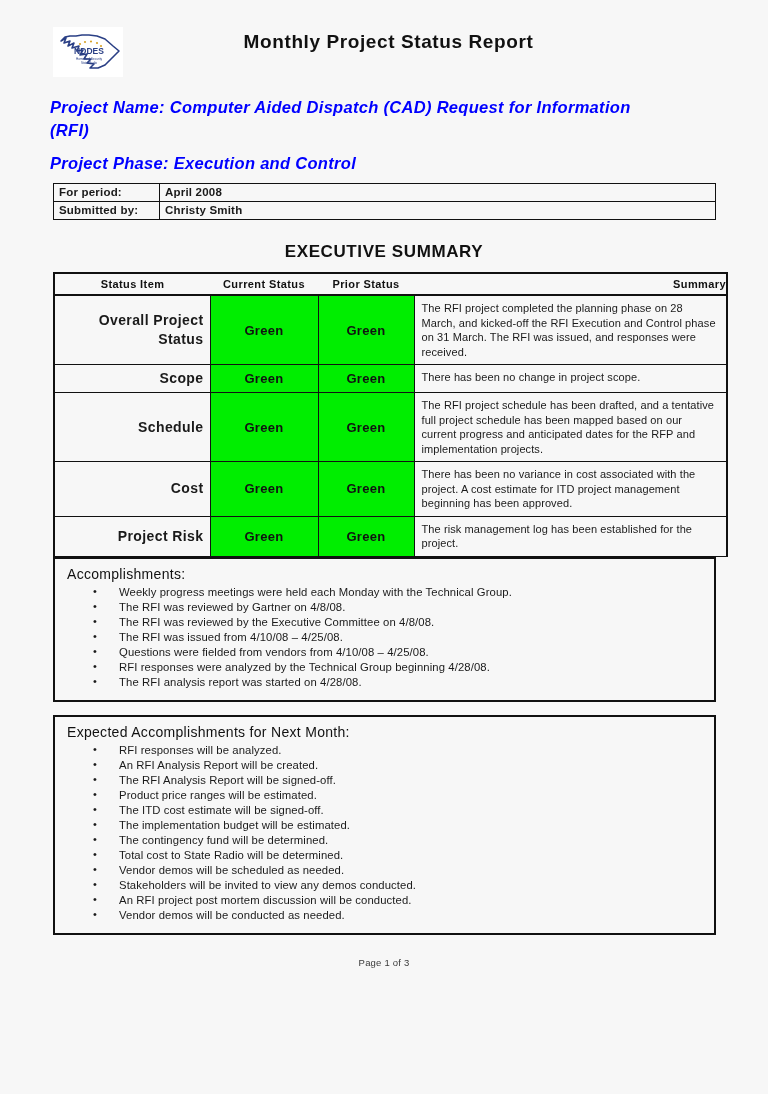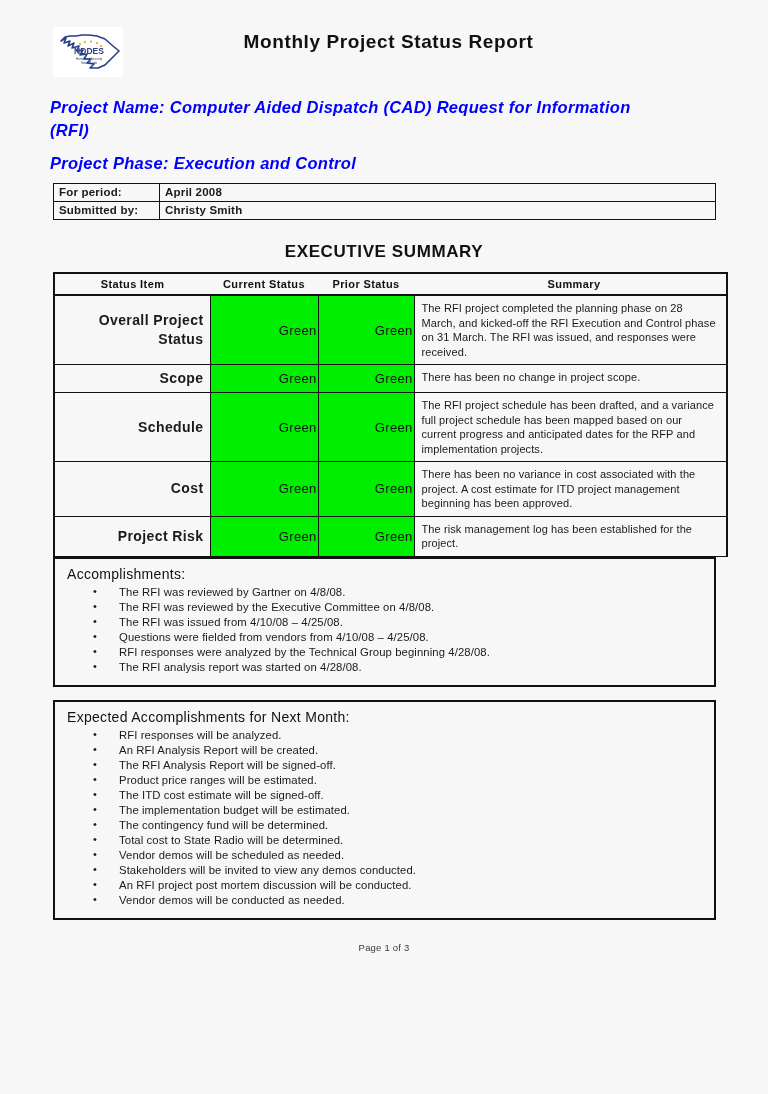--- a/index.html
+++ b/index.html
@@ -120,43 +120,43 @@
     text-align: center;
     border: none;
     border-top: 2.5px solid #111;
     border-bottom: 2.5px solid #111;
     background: #f7f7f7;
     color: #111;
   }
   .status-table th.c-item { width: 155px; }
   .status-table th.c-cur  { width: 108px; }
   .status-table th.c-pri  { width: 96px; }
-  .status-table th.c-sum  { width: 304px; text-align: center; padding-left: 8px; }
+  .status-table th.c-sum  { width: 304px; text-align: right; padding-left: 8px; }
   .status-table th.c-item { border-left: 2.5px solid #111; }
   .status-table th.c-sum  { border-right: 2.5px solid #111; }
 
   .status-table td {
     border: 1.4px solid #111;
     vertical-align: middle;
     background: #f7f7f7;
   }
   .status-table tr.row td { border-top: 1.6px solid #111; border-bottom: 1.6px solid #111; }
   .status-table td.item {
     text-align: right;
     font-size: 14px;
     font-weight: bold;
     letter-spacing: 0.4px;
     line-height: 19px;
     border-left: 2.5px solid #111;
     padding: 4px 6px;
   }
   .status-table td.stat {
-    text-align: right;
+    text-align: center;
     font-size: 13px;
-    font-weight: normal;
+    font-weight: bold;
     letter-spacing: 0.3px;
     color: #111;
   }
   .status-table td.sum {
     font-size: 11px;
     line-height: 14.5px;
     padding: 5px 7px 5px 7px;
     vertical-align: top;
     text-align: left;
     border-right: 2.5px solid #111;
@@ -277,40 +277,41 @@
       <tr class="row">
         <td class="item">Scope</td>
         <td class="stat" style="background-color: rgb(0, 238, 0);">Green</td>
         <td class="stat" style="background-color: rgb(0, 238, 0);">Green</td>
         <td class="sum">There has been no change in project scope.</td>
       </tr>
       <tr class="row">
         <td class="item">Schedule</td>
         <td class="stat" style="background-color: rgb(0, 238, 0);">Green</td>
         <td class="stat" style="background-color: rgb(0, 238, 0);">Green</td>
-        <td class="sum">The RFI project schedule has been drafted, and a variance full project schedule has been mapped based on our current progress and anticipated dates for the RFP and implementation projects.</td>
+        <td class="sum">The RFI project schedule has been drafted, and a tentative full project schedule has been mapped based on our current progress and anticipated dates for the RFP and implementation projects.</td>
       </tr>
       <tr class="row">
         <td class="item">Cost</td>
         <td class="stat" style="background-color: rgb(0, 238, 0);">Green</td>
         <td class="stat" style="background-color: rgb(0, 238, 0);">Green</td>
         <td class="sum">There has been no variance in cost associated with the project.  A cost estimate for ITD project management beginning has been approved.</td>
       </tr>
       <tr class="row">
         <td class="item">Project Risk</td>
         <td class="stat" style="background-color: rgb(0, 238, 0);">Green</td>
         <td class="stat" style="background-color: rgb(0, 238, 0);">Green</td>
         <td class="sum">The risk management log has been established for the project.</td>
       </tr>
     </tbody>
   </table>
 
   <div class="acc-box">
     <div class="acc-heading">Accomplishments:</div>
     <ul class="acc-list">
+      <li>Weekly progress meetings were held each Monday with the Technical Group.</li>
       <li>The RFI was reviewed by Gartner on 4/8/08.</li>
       <li>The RFI was reviewed by the Executive Committee on 4/8/08.</li>
       <li>The RFI was issued from 4/10/08 – 4/25/08.</li>
       <li>Questions were fielded from vendors from 4/10/08 – 4/25/08.</li>
       <li>RFI responses were analyzed by the Technical Group beginning 4/28/08.</li>
       <li>The RFI analysis report was started on 4/28/08.</li>
     </ul>
   </div>
 
   <div class="acc-box second">

